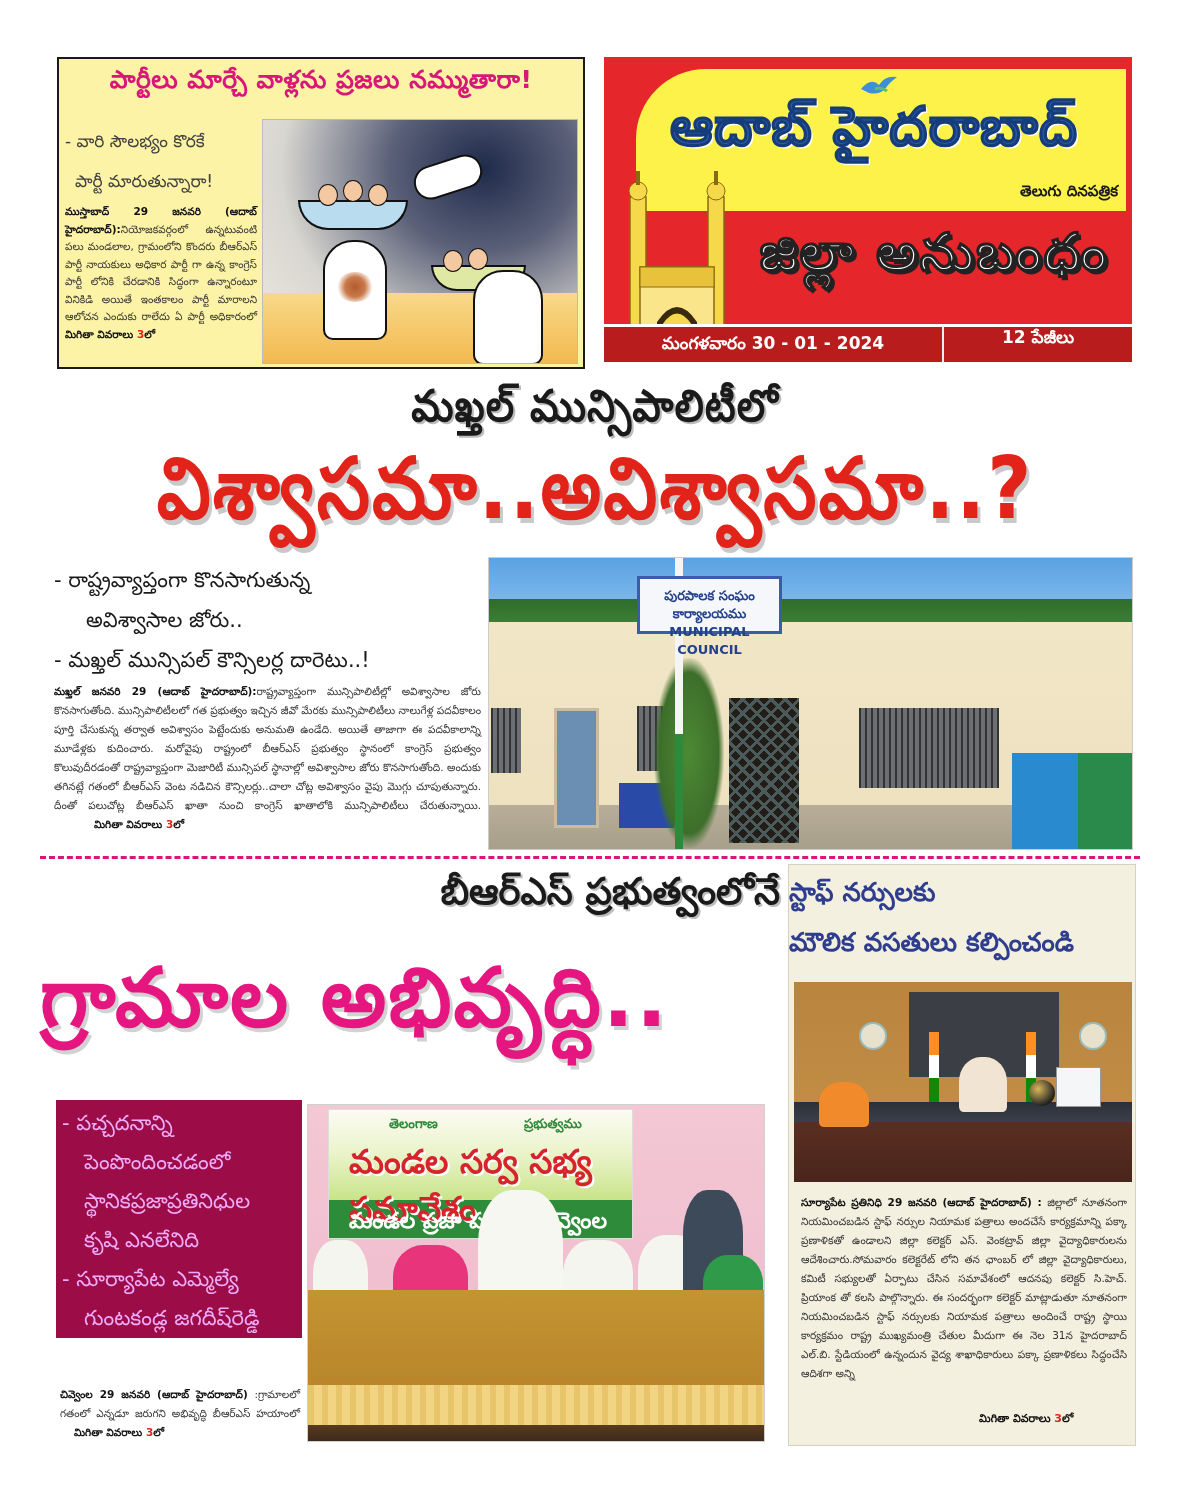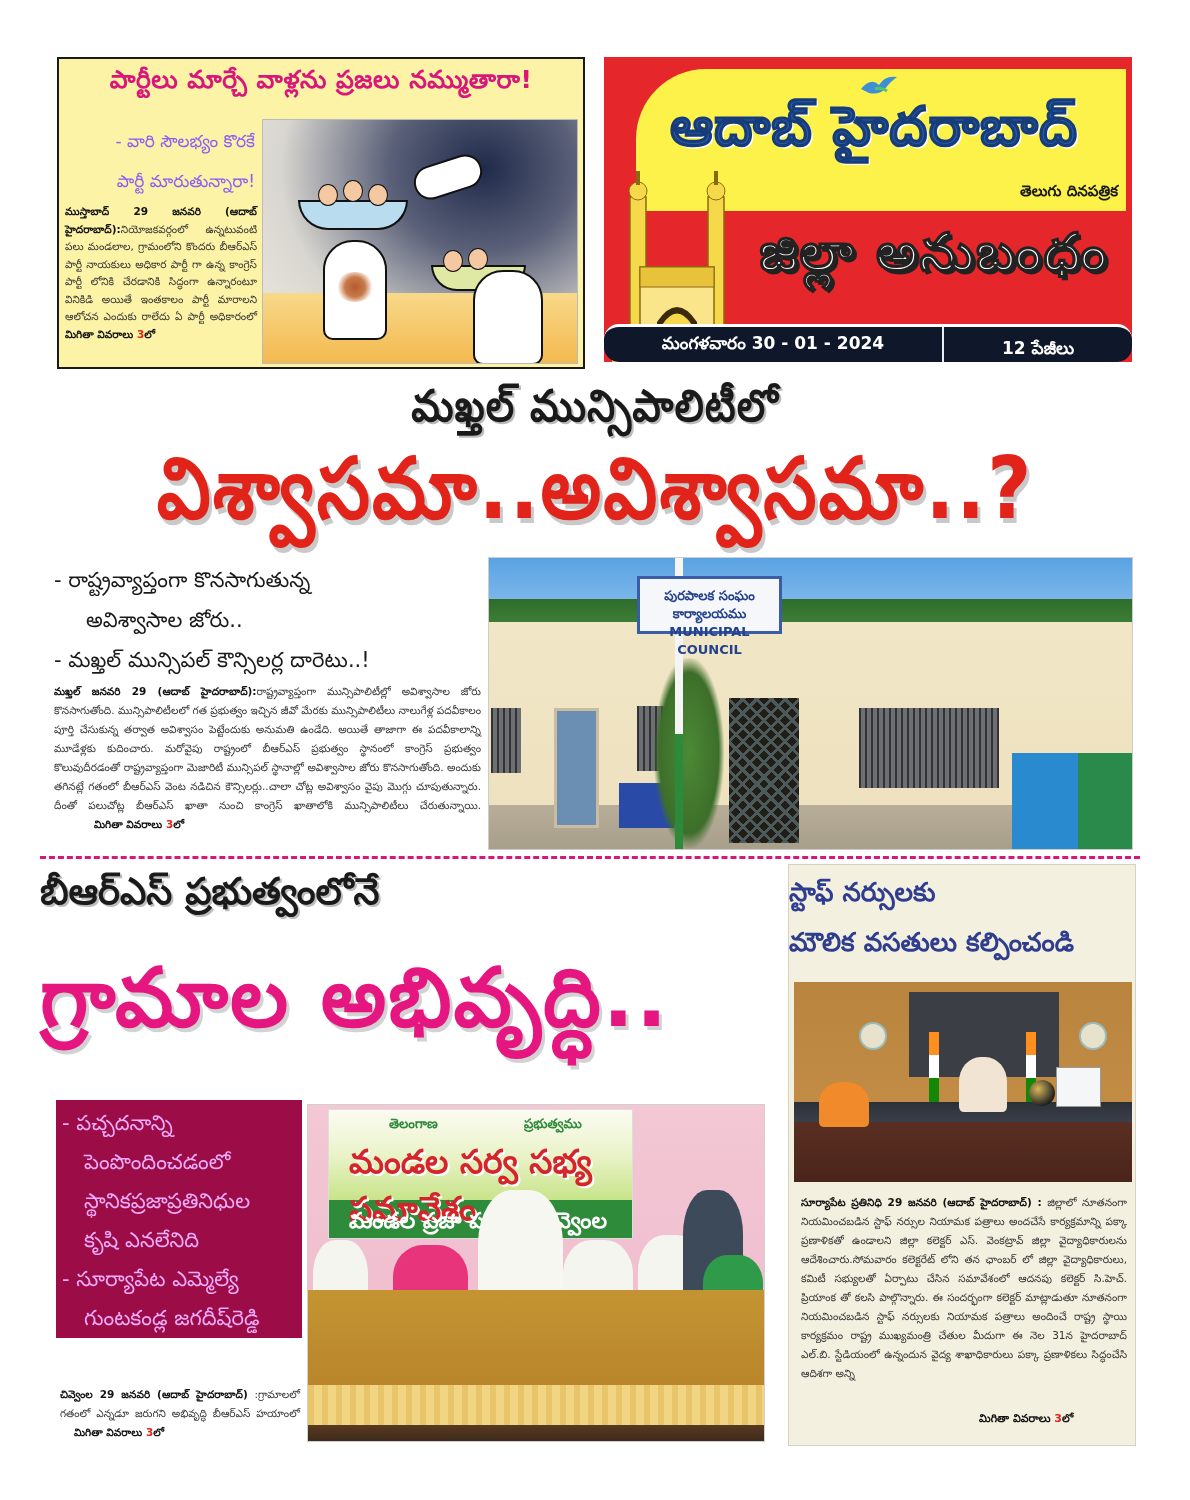--- a/index.html
+++ b/index.html
@@ -11,21 +11,21 @@
     position: absolute; left: 57px; top: 57px; width: 528px; height: 312px;
     background: #fdf3a6; border: 2px solid #1a1a1a;
   }
   .cartoon-title {
     position: absolute; left: 0; top: 6px; width: 100%; text-align: center;
     font-family: "DejaVu Sans", sans-serif; font-weight: bold;
     color: #d9167a; font-size: 25px; letter-spacing: 0.5px;
   }
   .cartoon-sub {
     position: absolute; left: 6px; top: 62px; width: 190px;
-    font-size: 17px; line-height: 40px; color: #8b5cf6; text-align: right;
+    font-size: 17px; line-height: 40px; color: #404040;
   }
   .cartoon-sub .l2 { padding-left: 10px; display: block; }
   .cartoon-body {
     position: absolute; left: 6px; top: 144px; width: 192px;
     font-size: 10.5px; line-height: 17.5px; text-align: justify; color: #333;
   }
   .cartoon-body b { font-weight: bold; color: #111; }
   .more { font-weight: bold; color: #111; }
   .more .num { color: #e2231a; }
   .cartoon-img {
@@ -72,21 +72,21 @@
     position: absolute; left: 140px; top: 165px; width: 380px; text-align: center;
     font-size: 52px; font-weight: bold; color: #ffffff;
     -webkit-text-stroke: 1.5px #222; letter-spacing: 2px;
     text-shadow: 3px 3px 0 #222;
   }
   .charminar {
     position: absolute; left: 8px; top: 100px; width: 130px; height: 205px;
   }
   .mast-bar {
     position: absolute; left: 0; bottom: 0; width: 100%; height: 38px;
-    background: #0f172a; display: flex; align-items: flex-end; border-top: 3px solid #fff; border-radius: 15px;
+    background: #b91c1c; display: flex; align-items: flex-start; border-top: 3px solid #fff;
   }
   .mast-date {
     width: 340px; text-align: center; color: #fff; font-weight: bold; font-size: 17px;
     border-right: 2px solid #e8eef8; height: 100%; display:flex; align-items:center; justify-content:center;
   }
   .mast-pages {
     flex: 1; text-align: center; color: #fff; font-weight: bold; font-size: 17px;
   }
 
   
@@ -140,21 +140,21 @@
   .bld-notice { position:absolute; left:130px; top:225px; width:55px; height:45px; background:#2a4aa8; }
 
   
   .dash-sep {
     position: absolute; left: 40px; top: 856px; width: 1100px; height: 0;
     border-top: 3px dashed #d9167a;
   }
 
   
   .kicker2 {
-    position: absolute; left: 40px; top: 870px; width: 740px; text-align: left;
+    position: absolute; left: 40px; top: 870px; width: 740px; text-align: right;
     font-size: 37px; font-weight: bold; color: #1a1a1a;
     text-shadow: 2px 2px 0 #bdbdbd;
   }
   .headline2 {
     position: absolute; left: 40px; top: 950px; width: 740px; text-align: left;
     font-size: 82px; font-weight: bold; color: #e5167f;
     text-shadow: 3px 4px 0 #d2d2d2; letter-spacing: 2px;
   }
 
   

